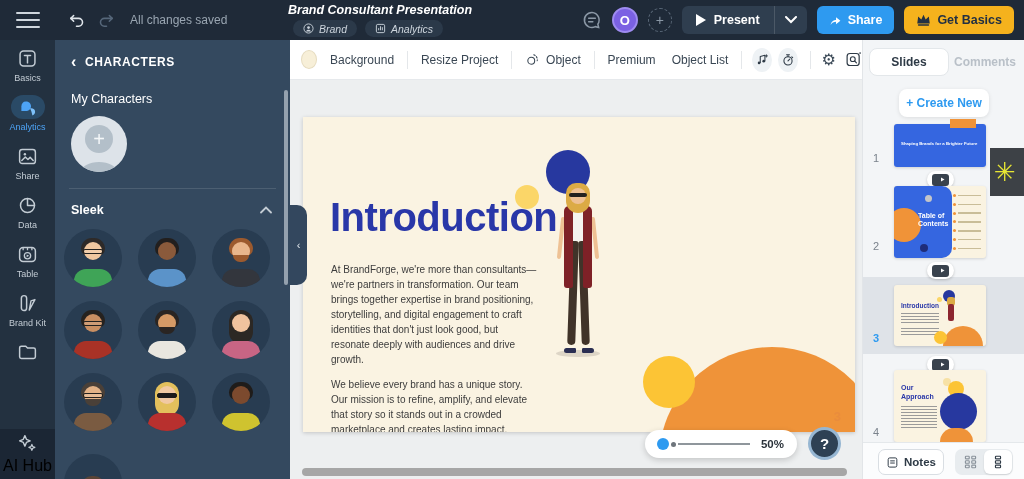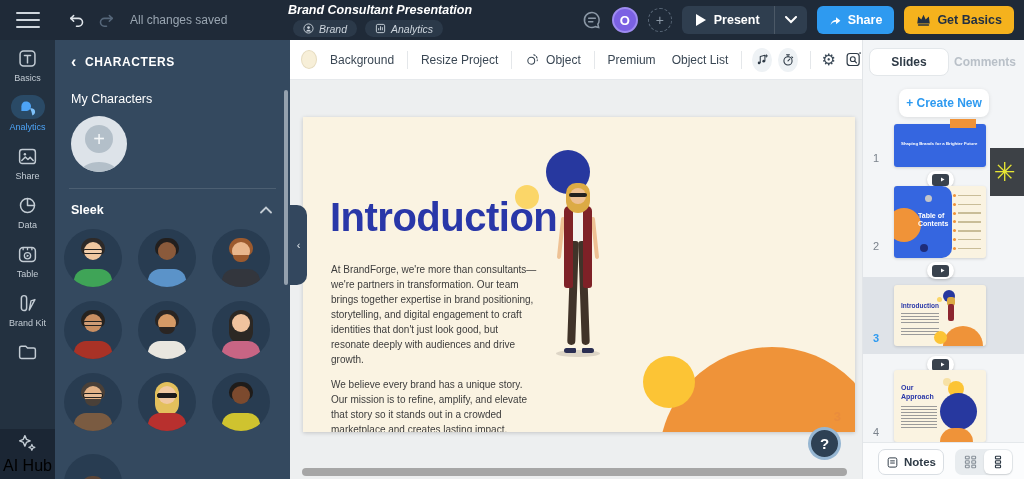--- a/index.html
+++ b/index.html
@@ -480,20 +480,26 @@
       <div class="p-top"></div>
         <div class="p-card-l"></div>
         <div class="p-card-r"></div>
       <div class="p-hair"></div>
         <div class="p-face"></div>
         <div class="p-shades"></div>
     </div>
     <div class="sl-page">3</div>
   </div>
 
+  <div class="zoom-pill">
+    <div class="z-handle"></div>
+    <div class="z-tick"></div>
+    <div class="z-track"></div>
+    <div class="z-val">50%</div>
+  </div>
   <div class="help-btn">?</div>
   <div class="h-scroll"></div>
 </div>
 
 <div id="rightpanel">
   <div class="rp-tabs">
     <div class="rp-tab-active">Slides</div>
     <div class="rp-tab">Comments</div>
   </div>
   <div class="create-btn">+ Create New</div>

